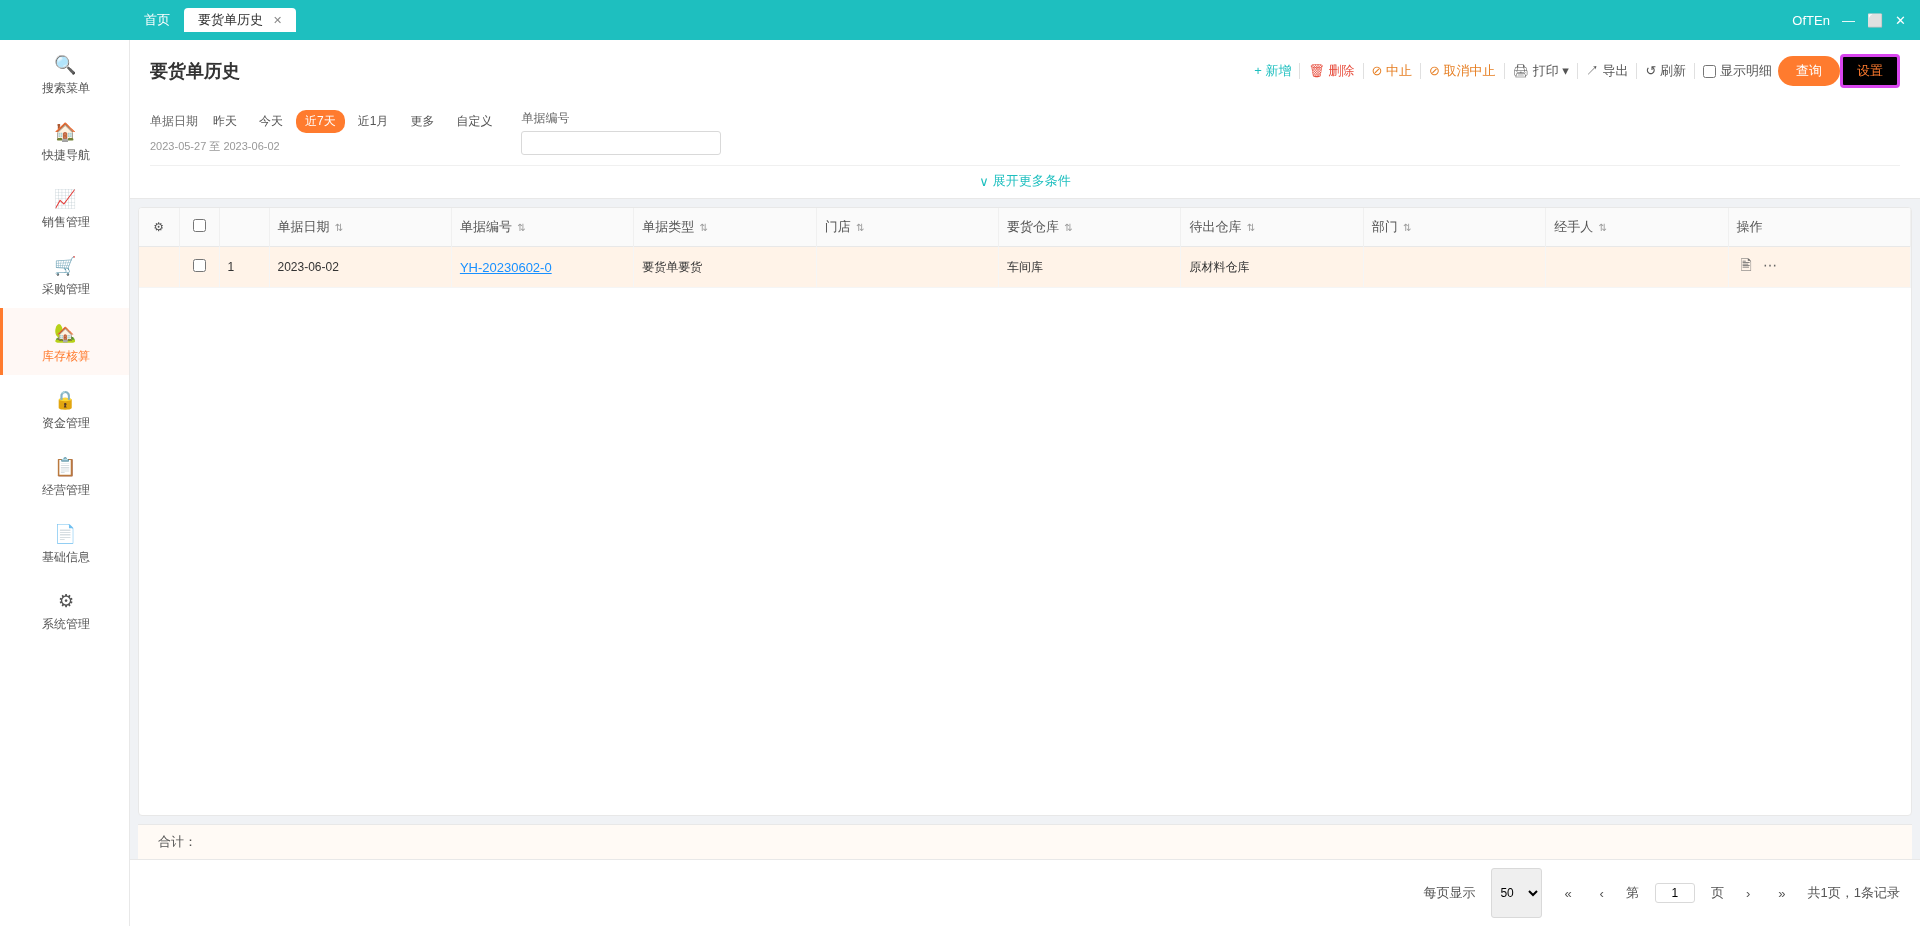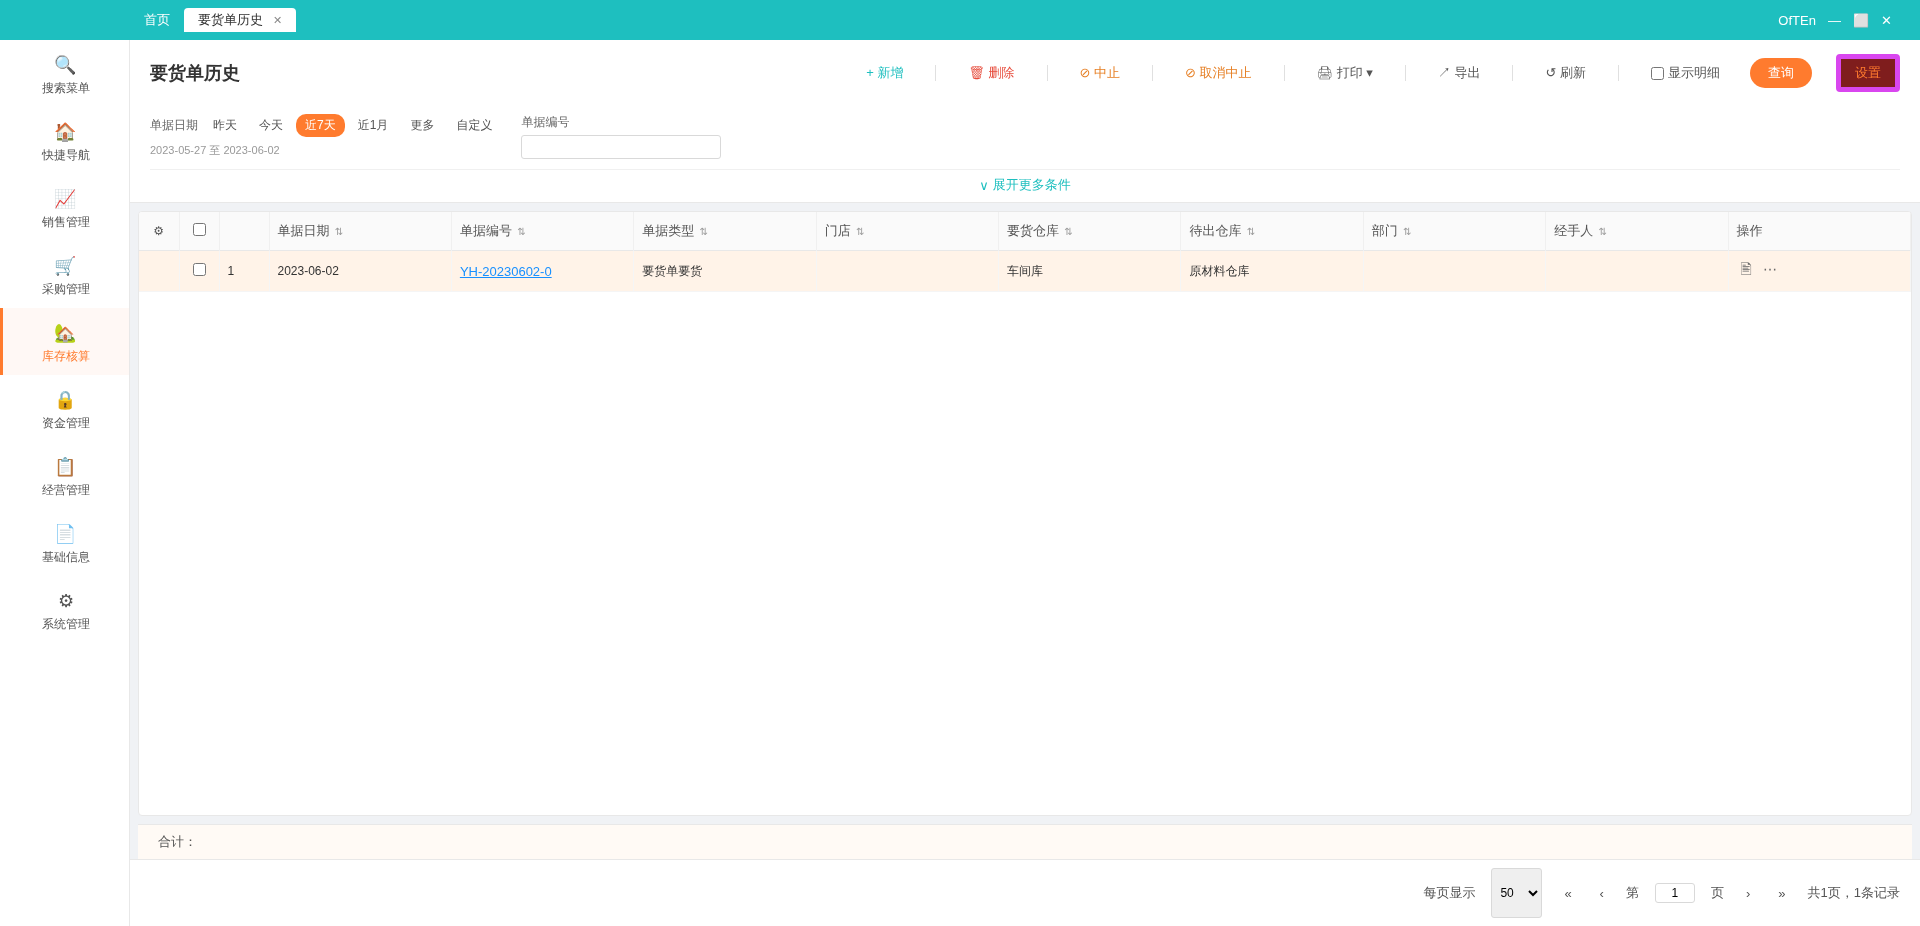--- a/index.html
+++ b/index.html
@@ -25,21 +25,21 @@
       gap: 6px;
     }
     .tab-item.home { background: transparent; }
     .tab-item.active { background: #fff; color: #333; border-radius: 4px 4px 0 0; }
     .tab-close { font-size: 11px; color: #888; margin-left: 4px; cursor: pointer; }
     .top-right {
       margin-left: auto;
       display: flex;
       align-items: center;
       gap: 12px;
-      padding-right: 28px;
+      padding-right: 14px;
       color: #fff;
       font-size: 13px;
     }
     .top-right span { cursor: pointer; }
 
     
     .main-layout {
       display: flex;
       flex: 1;
       overflow: hidden;
@@ -95,21 +95,21 @@
       margin-bottom: 12px;
     }
     .page-title {
       font-size: 18px;
       font-weight: bold;
       color: #333;
     }
     .toolbar {
       display: flex;
       align-items: center;
-      gap: 24px;
+      gap: 0;
     }
     .toolbar-btn {
       display: flex;
       align-items: center;
       gap: 4px;
       cursor: pointer;
       color: #555;
       font-size: 13px;
       padding: 4px 6px;
       border-radius: 3px;
@@ -125,23 +125,23 @@
     .btn-query {
       background: #ff7b2e;
       color: #fff;
       border: none;
       padding: 6px 18px;
       border-radius: 15px;
       cursor: pointer;
       font-size: 13px;
     }
     .btn-setting {
-      background: #7f1d1d;
+      background: #000000;
       color: #ff7b2e;
-      border: 5px solid #d946ef;
+      border: 3px solid #d946ef;
       padding: 5px 14px;
       border-radius: 4px;
       cursor: pointer;
       font-size: 13px;
     }
 
     
     .filter-row {
       display: flex;
       align-items: flex-start;

